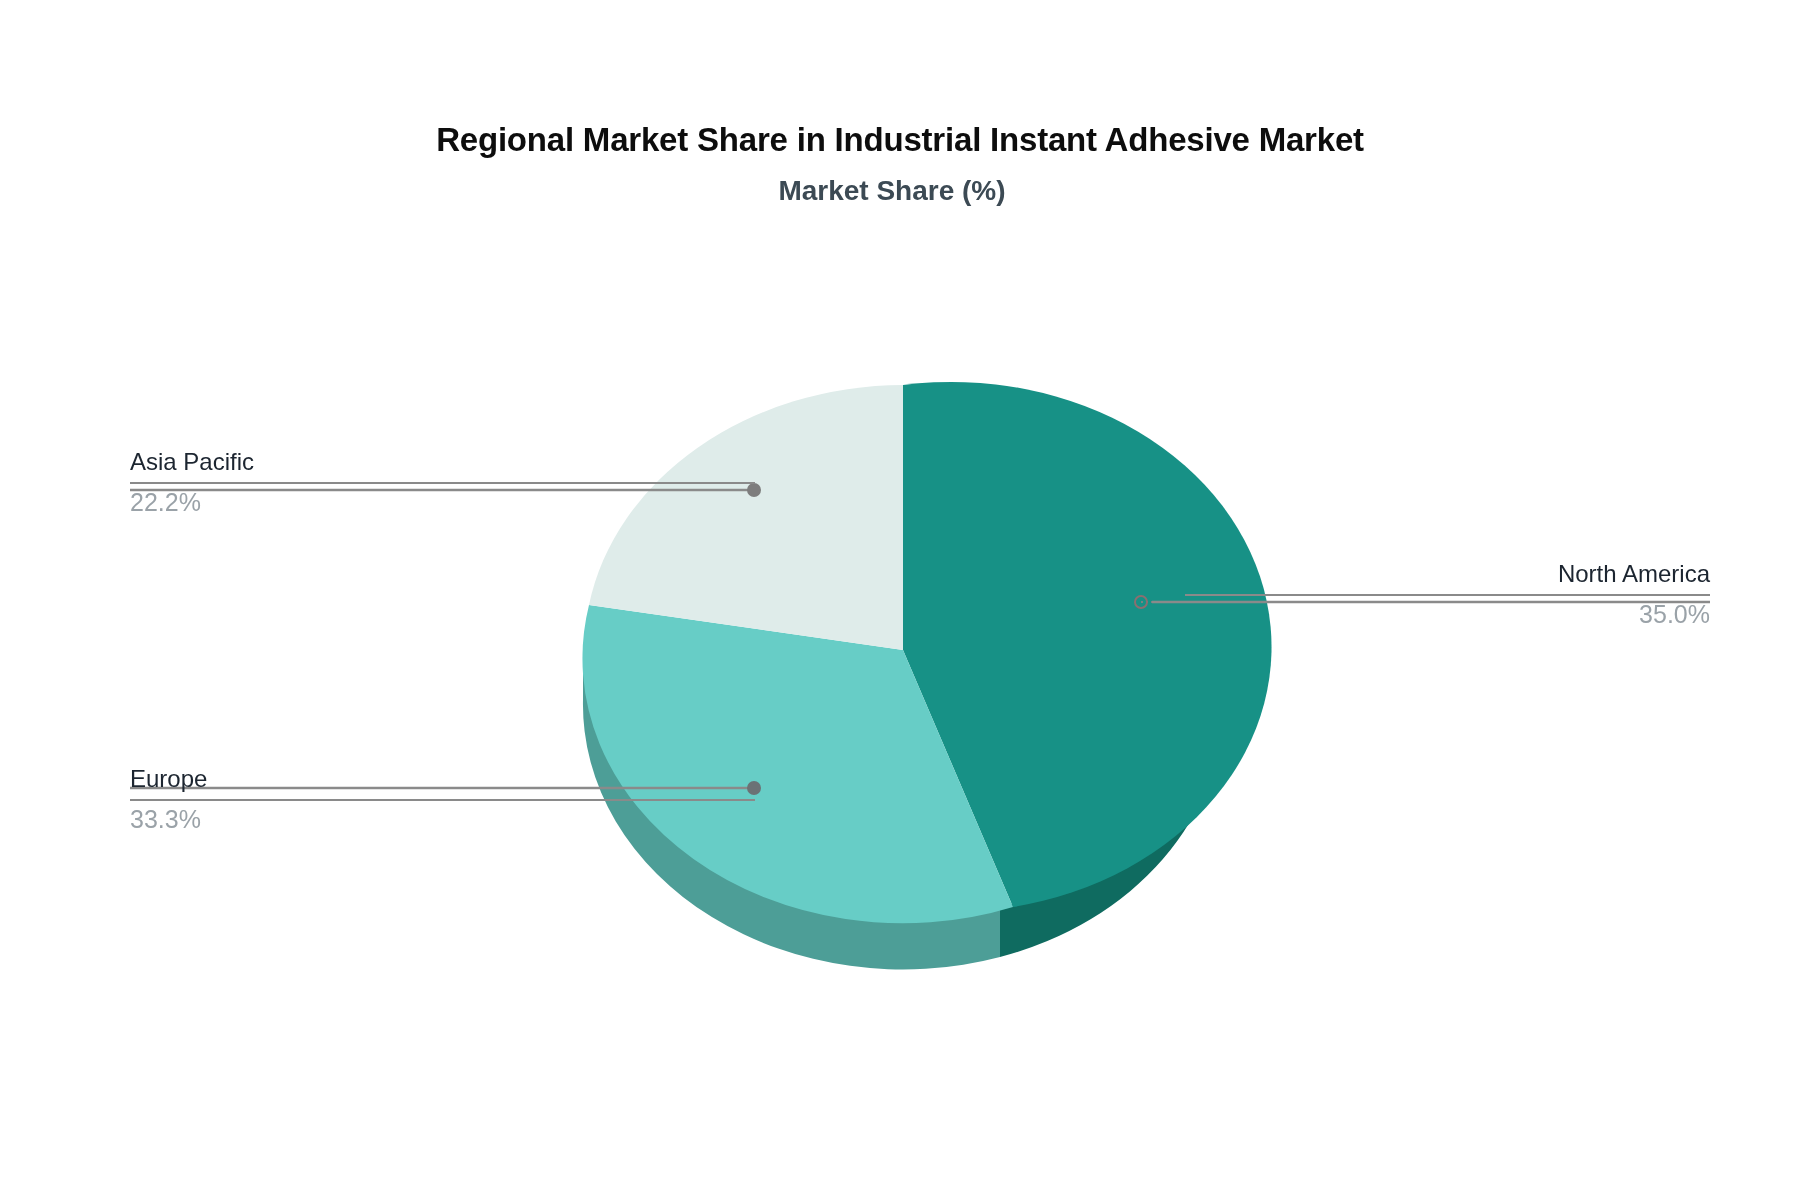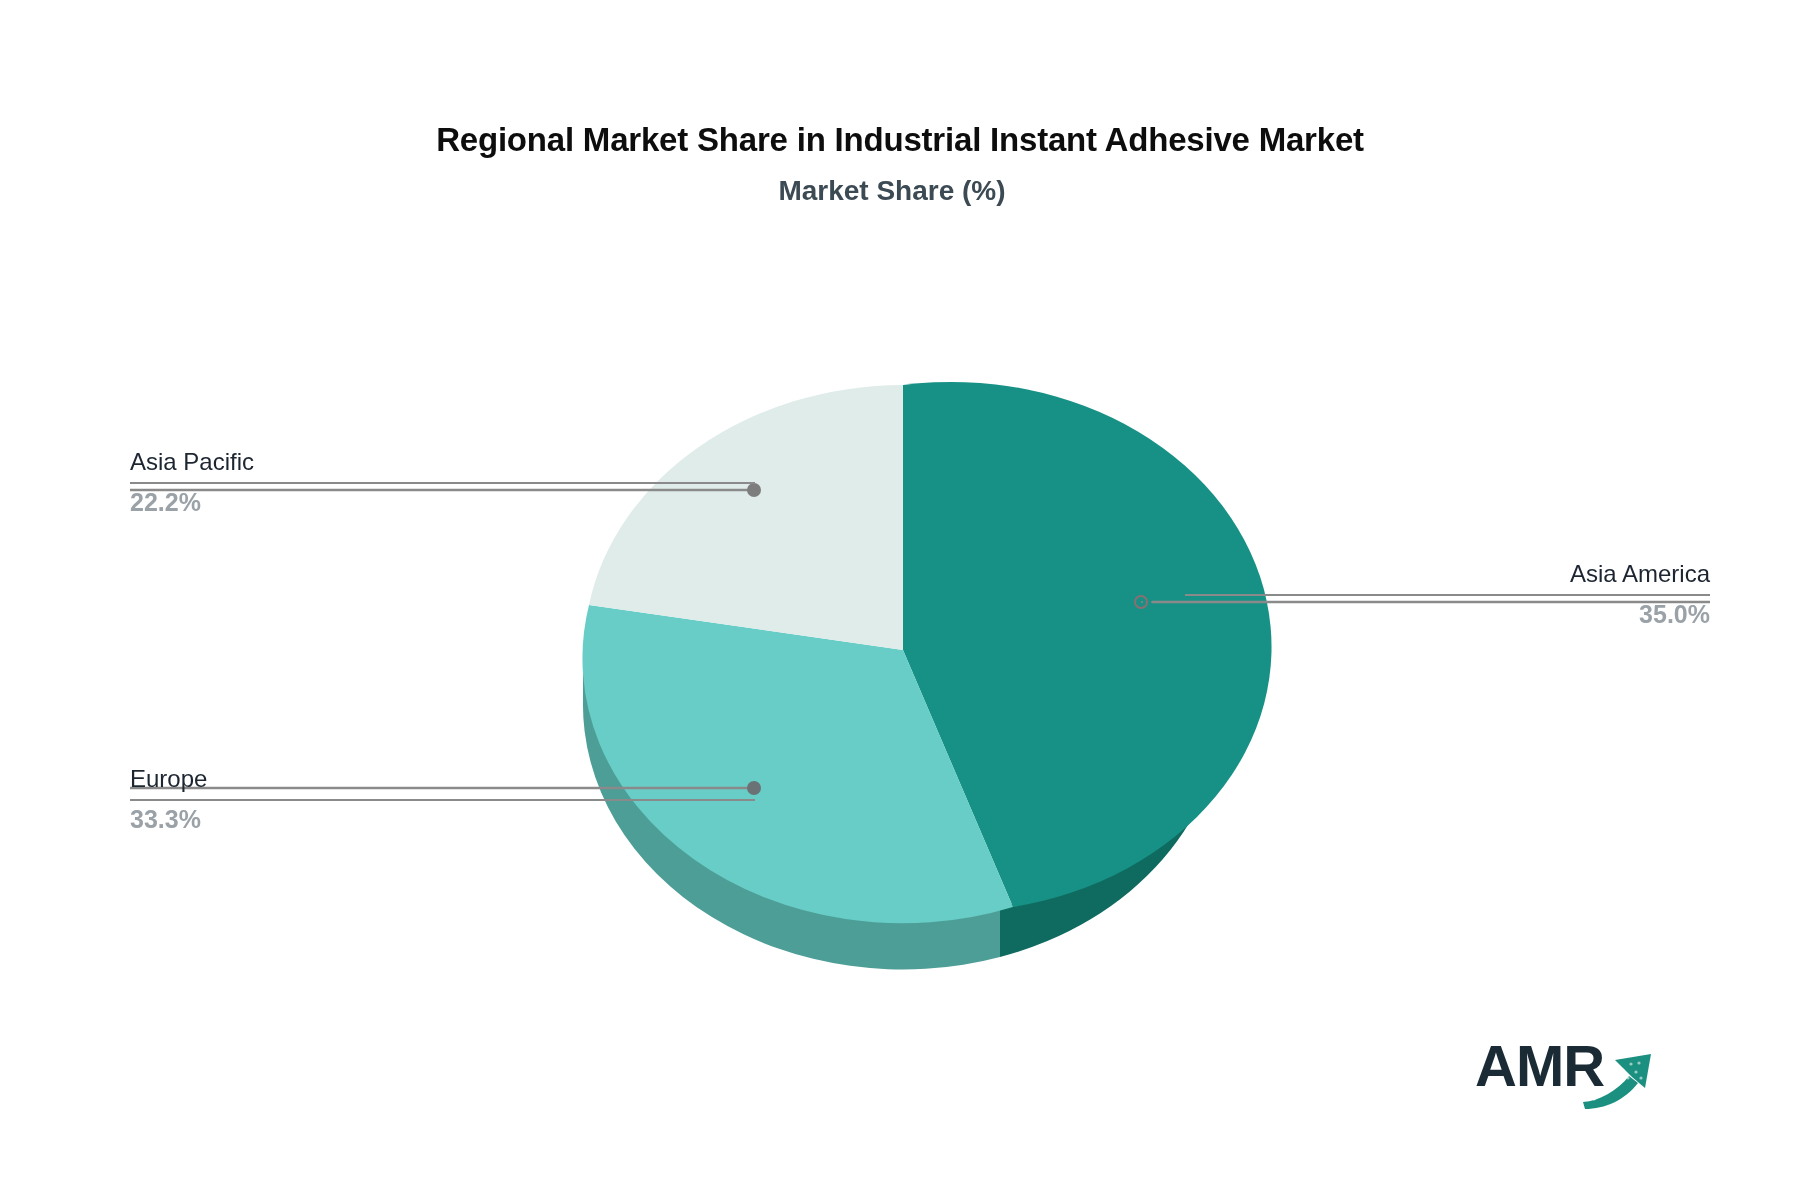--- a/index.html
+++ b/index.html
@@ -68,21 +68,20 @@
   .callout-rule {
     height: 2px;
     background: #8a8a8a;
     margin: 6px 0 4px 0;
   }
   .callout-value {
     font-size: 25px;
     color: #9aa2a8;
     line-height: 1.15;
     white-space: nowrap;
-    font-weight: bold;
   }
 
   .callout-left { text-align: left; }
   .callout-right { text-align: right; }
 
   #callout-asia-pacific {
     left: 130px;
     top: 448px;
     width: 625px;
   }
@@ -174,43 +173,19 @@
     <div class="callout-value">22.2%</div>
   </div>
 
   <div class="callout callout-left" id="callout-europe">
     <div class="callout-name">Europe</div>
     <div class="callout-rule"></div>
     <div class="callout-value">33.3%</div>
   </div>
 
   <div class="callout callout-right" id="callout-north-america">
-    <div class="callout-name">Asia America</div>
+    <div class="callout-name">North America</div>
     <div class="callout-rule"></div>
     <div class="callout-value">35.0%</div>
   </div>
 
-  <div id="amr-logo">
-    <svg viewBox="0 0 190 80" width="190" height="80">
-      <text x="0" y="56" font-family="'Liberation Sans', sans-serif" font-size="58" font-weight="bold" letter-spacing="-1" fill="#1b2b36">AMR</text>
-      <g fill="#1b9080">
-        <path d="M 108,72
-                 C 124,71 142,61 154,46
-                 L 163,53
-                 C 150,70 130,79 110,79
-                 Z"></path>
-        <path d="M 140,30 L 176,24 L 170,58 L 157,47 L 150,40 Z"></path>
-      </g>
-      <g fill="#ffffff" opacity="0.55">
-        <circle cx="148" cy="40" r="1.6"></circle>
-        <circle cx="156" cy="34" r="1.6"></circle>
-        <circle cx="164" cy="33" r="1.6"></circle>
-        <circle cx="161" cy="42" r="1.6"></circle>
-        <circle cx="153" cy="48" r="1.6"></circle>
-        <circle cx="166" cy="48" r="1.6"></circle>
-        <circle cx="140" cy="56" r="1.6"></circle>
-        <circle cx="130" cy="63" r="1.6"></circle>
-        <circle cx="119" cy="69" r="1.6"></circle>
-      </g>
-    </svg>
-  </div>
 
 </div>
 
 </body></html>

